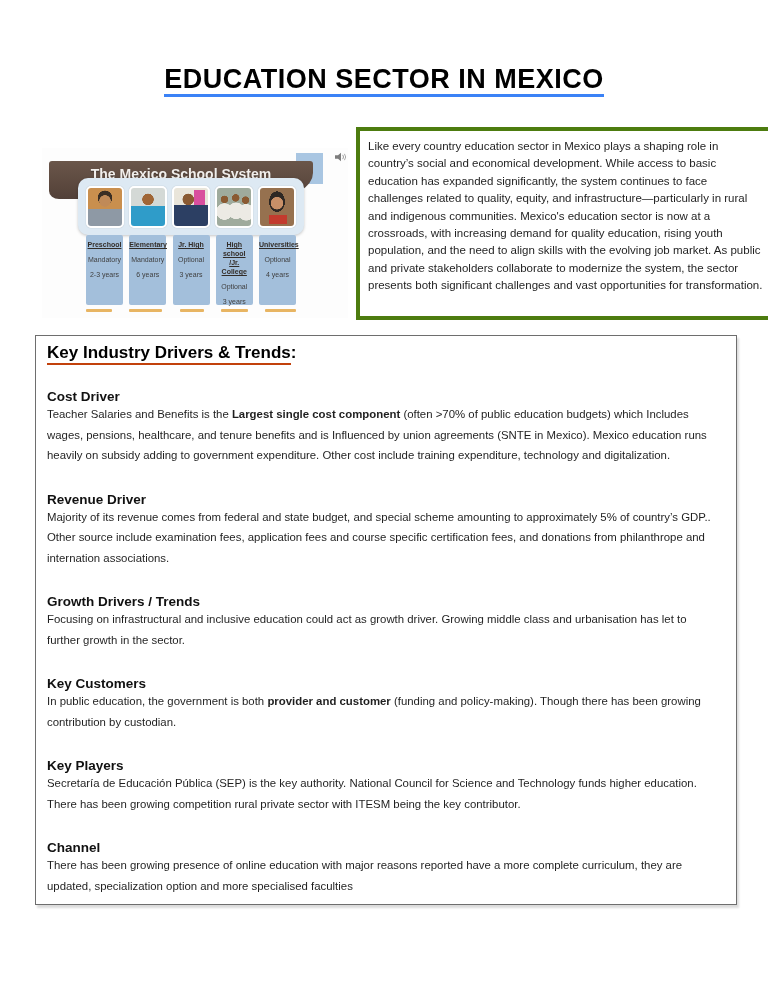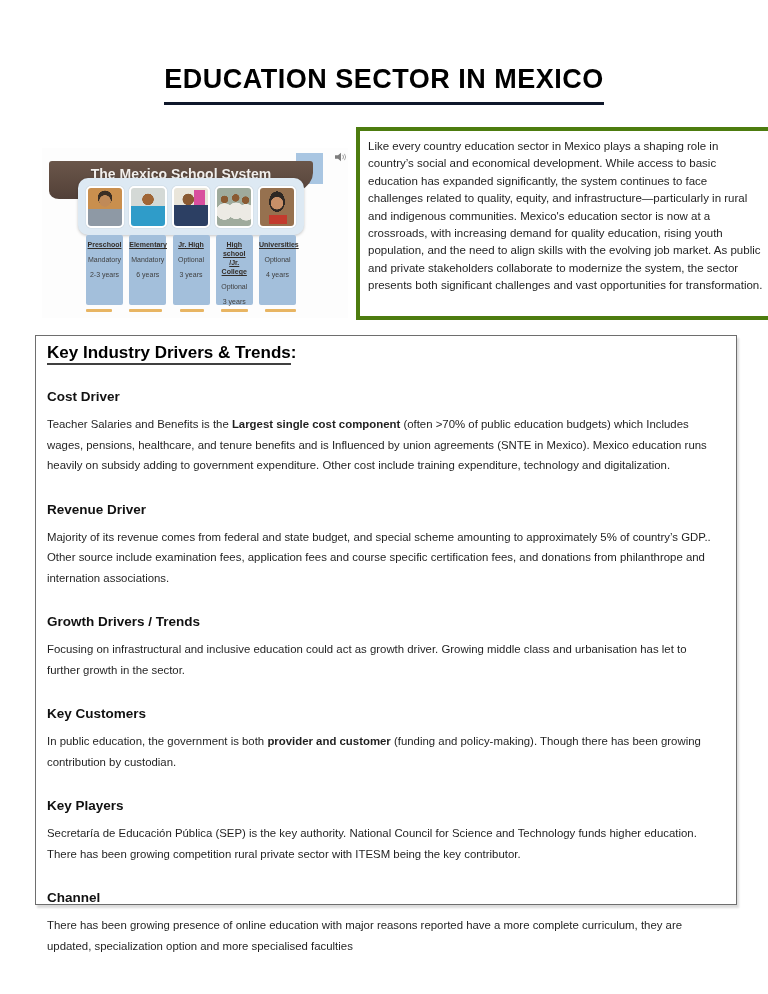--- a/index.html
+++ b/index.html
@@ -6,21 +6,21 @@
   html,body { background:#ffffff; }
   .page {
     position:relative; width:768px; height:994px; background:#ffffff;
     font-family:"Liberation Sans", sans-serif; color:#1a1a1a; overflow:hidden;
   }
   
   .doc-title {
     position:absolute; top:64px; left:0; right:0; text-align:center;
     font-size:27px; font-weight:900; letter-spacing:0.5px; color:#000;
   }
-  .doc-title .u { border-bottom:3px solid #0f172a; padding-bottom:8px; }
+  .doc-title .u { border-bottom:3px solid #3b82f6; padding-bottom:0; }
 
   
   .school-image { position:absolute; left:42px; top:148px; width:306px; height:170px; background:#fdfdfd; }
   .speaker-wrap { position:absolute; right:1px; top:0; width:12px; height:10px; }
   .blue-rect { position:absolute; left:254px; top:5px; width:27px; height:31px; background:#a9c6e2; }
   .banner {
     position:absolute; left:7px; top:13px; width:264px; height:38px;
     background:linear-gradient(180deg,#6a564a 0%,#5a473d 70%,#514039 100%);
     border-radius:3px 3px 46px 10px / 3px 3px 26px 8px;
     text-align:center; padding-top:4px;
@@ -81,23 +81,23 @@
   .intro-box p { font-size:11.5px; line-height:17.4px; color:#1f1f1f; }
 
   
   .drivers-box {
     position:absolute; left:35px; top:335px; width:702px; height:570px;
     border:1px solid #6e6e6e; background:#fff;
     box-shadow:2px 3px 2px rgba(0,0,0,.14);
     padding:7px 14px 0 11px;
   }
   .drivers-box h2 { font-size:17px; font-weight:bold; color:#000; }
-  .drivers-box h2 .u3 { border-bottom:2px solid #404040; padding-bottom:1px; }
+  .drivers-box h2 .u3 { border-bottom:2px solid #c2410c; padding-bottom:1px; }
   .drivers-box h3 { font-size:13.5px; font-weight:bold; color:#111; margin-top:26px; }
-  .drivers-box p { font-size:11.4px; line-height:20.5px; color:#1f1f1f; margin-top:10px; }
+  .drivers-box p { font-size:11.4px; line-height:20.5px; color:#1f1f1f; }
   .drivers-box p b { font-weight:bold; }
 </style>
 </head>
 <body>
 
 <div class="page">
 
   <h1 class="doc-title">
     <span class="u">EDUCATION SECTOR IN MEXICO</span>
   </h1>

